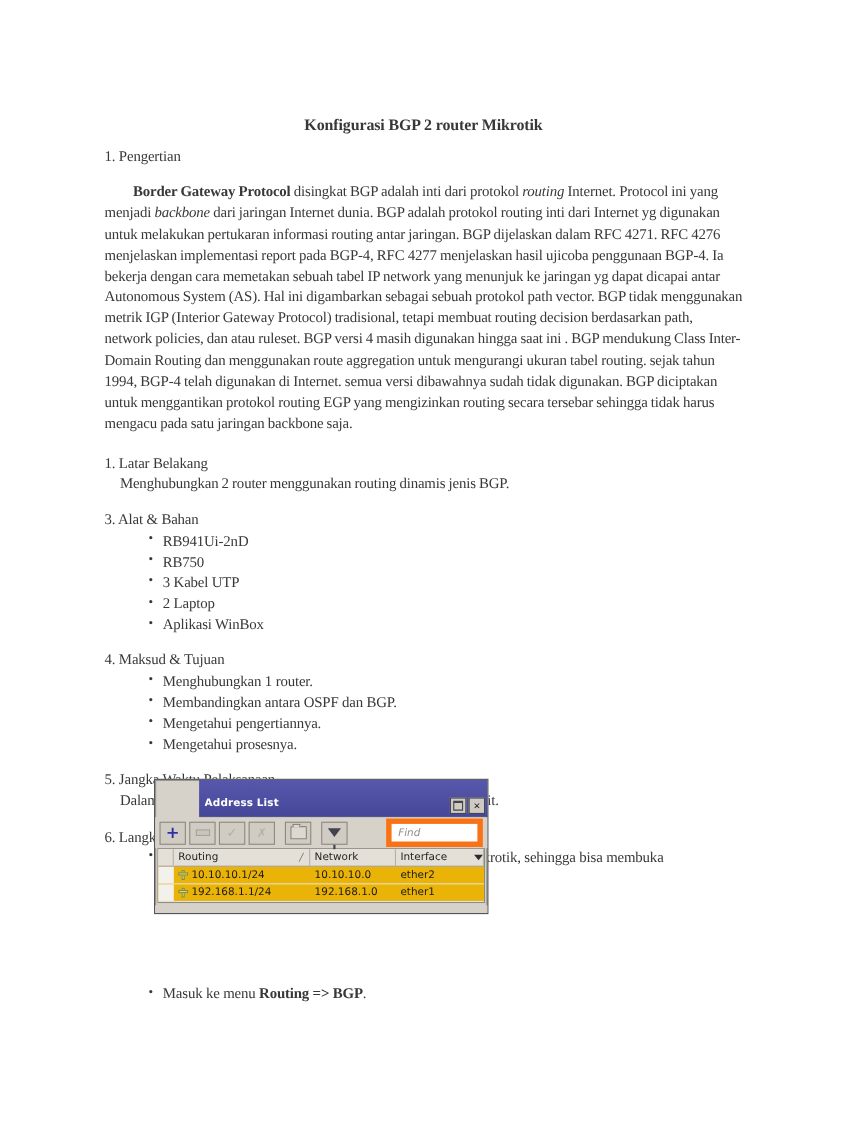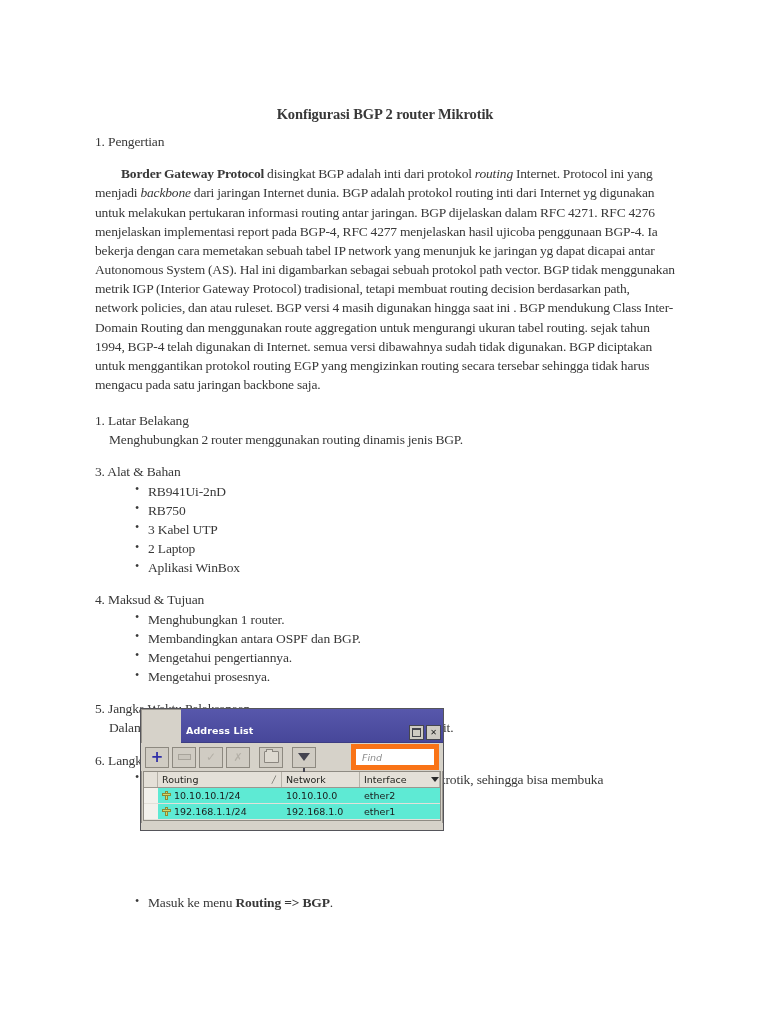--- a/index.html
+++ b/index.html
@@ -282,21 +282,21 @@
     border-left: 4px solid transparent;
     border-right: 4px solid transparent;
     border-top: 5px solid #2a2a2a;
   }
   .wb-row {
     display: flex;
     height: 15px;
     font-size: 9.5px;
     color: #1a1a1a;
     border-bottom: 1px solid #e3e0d9;
-    background: #5eead4;
+    background: #eab308;
   }
   .wb-row .td {
     display: flex;
     align-items: center;
     box-sizing: border-box;
     padding-left: 4px;
     white-space: nowrap;
     overflow: hidden;
   }
   .td-gutter { width: 14px; padding-left: 0 !important; background: #f3f1ec; }

